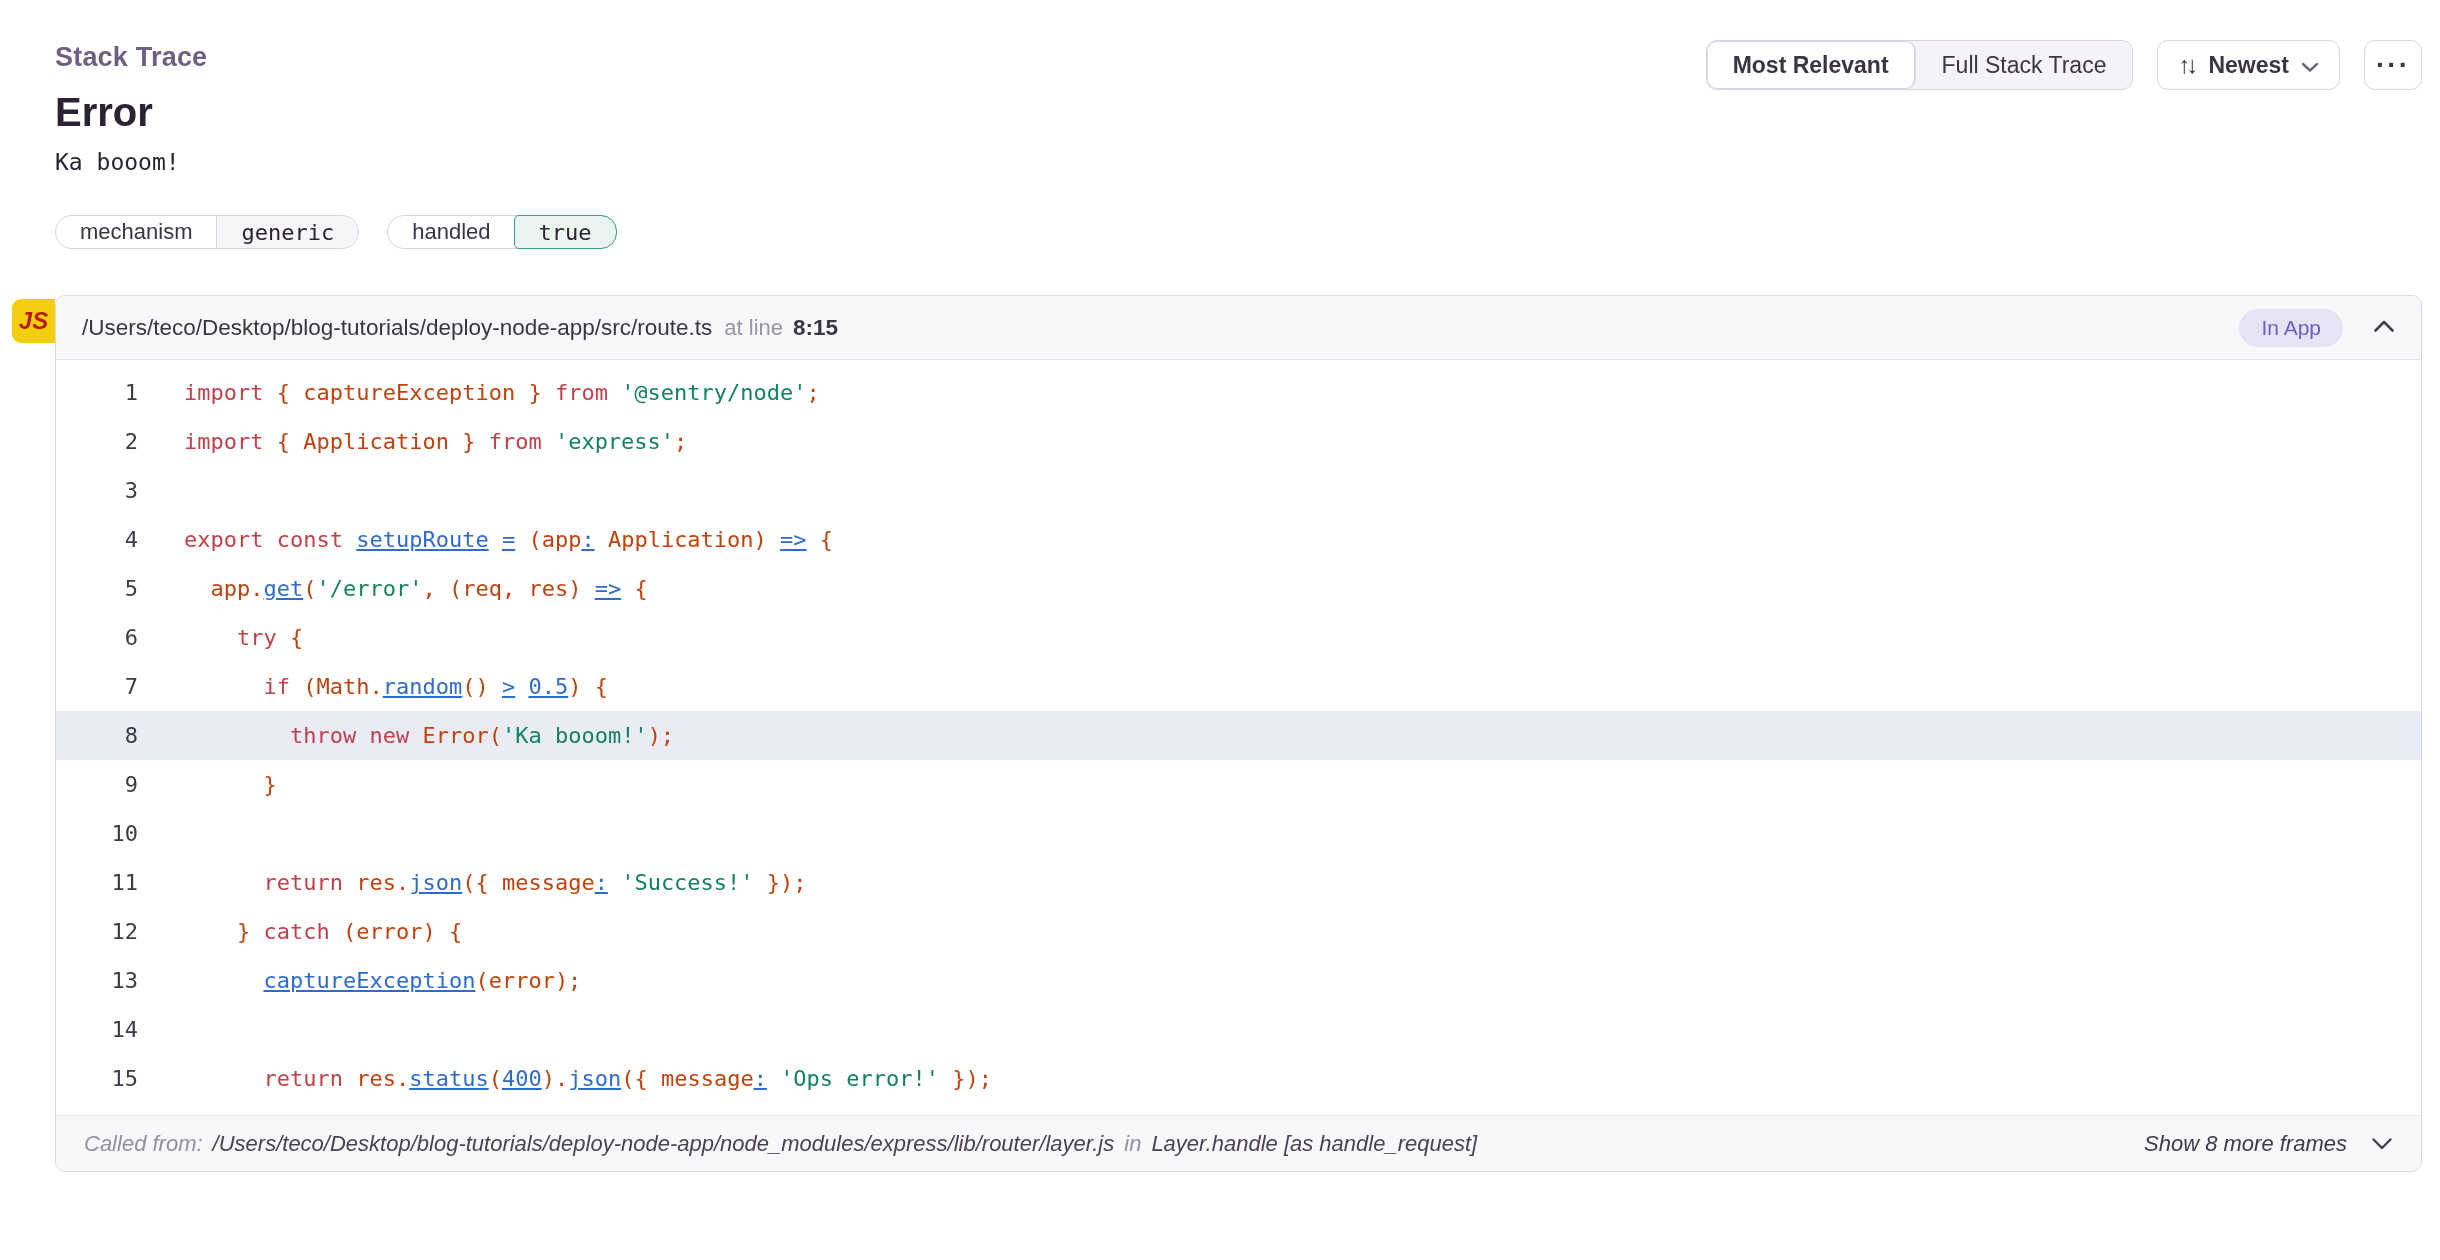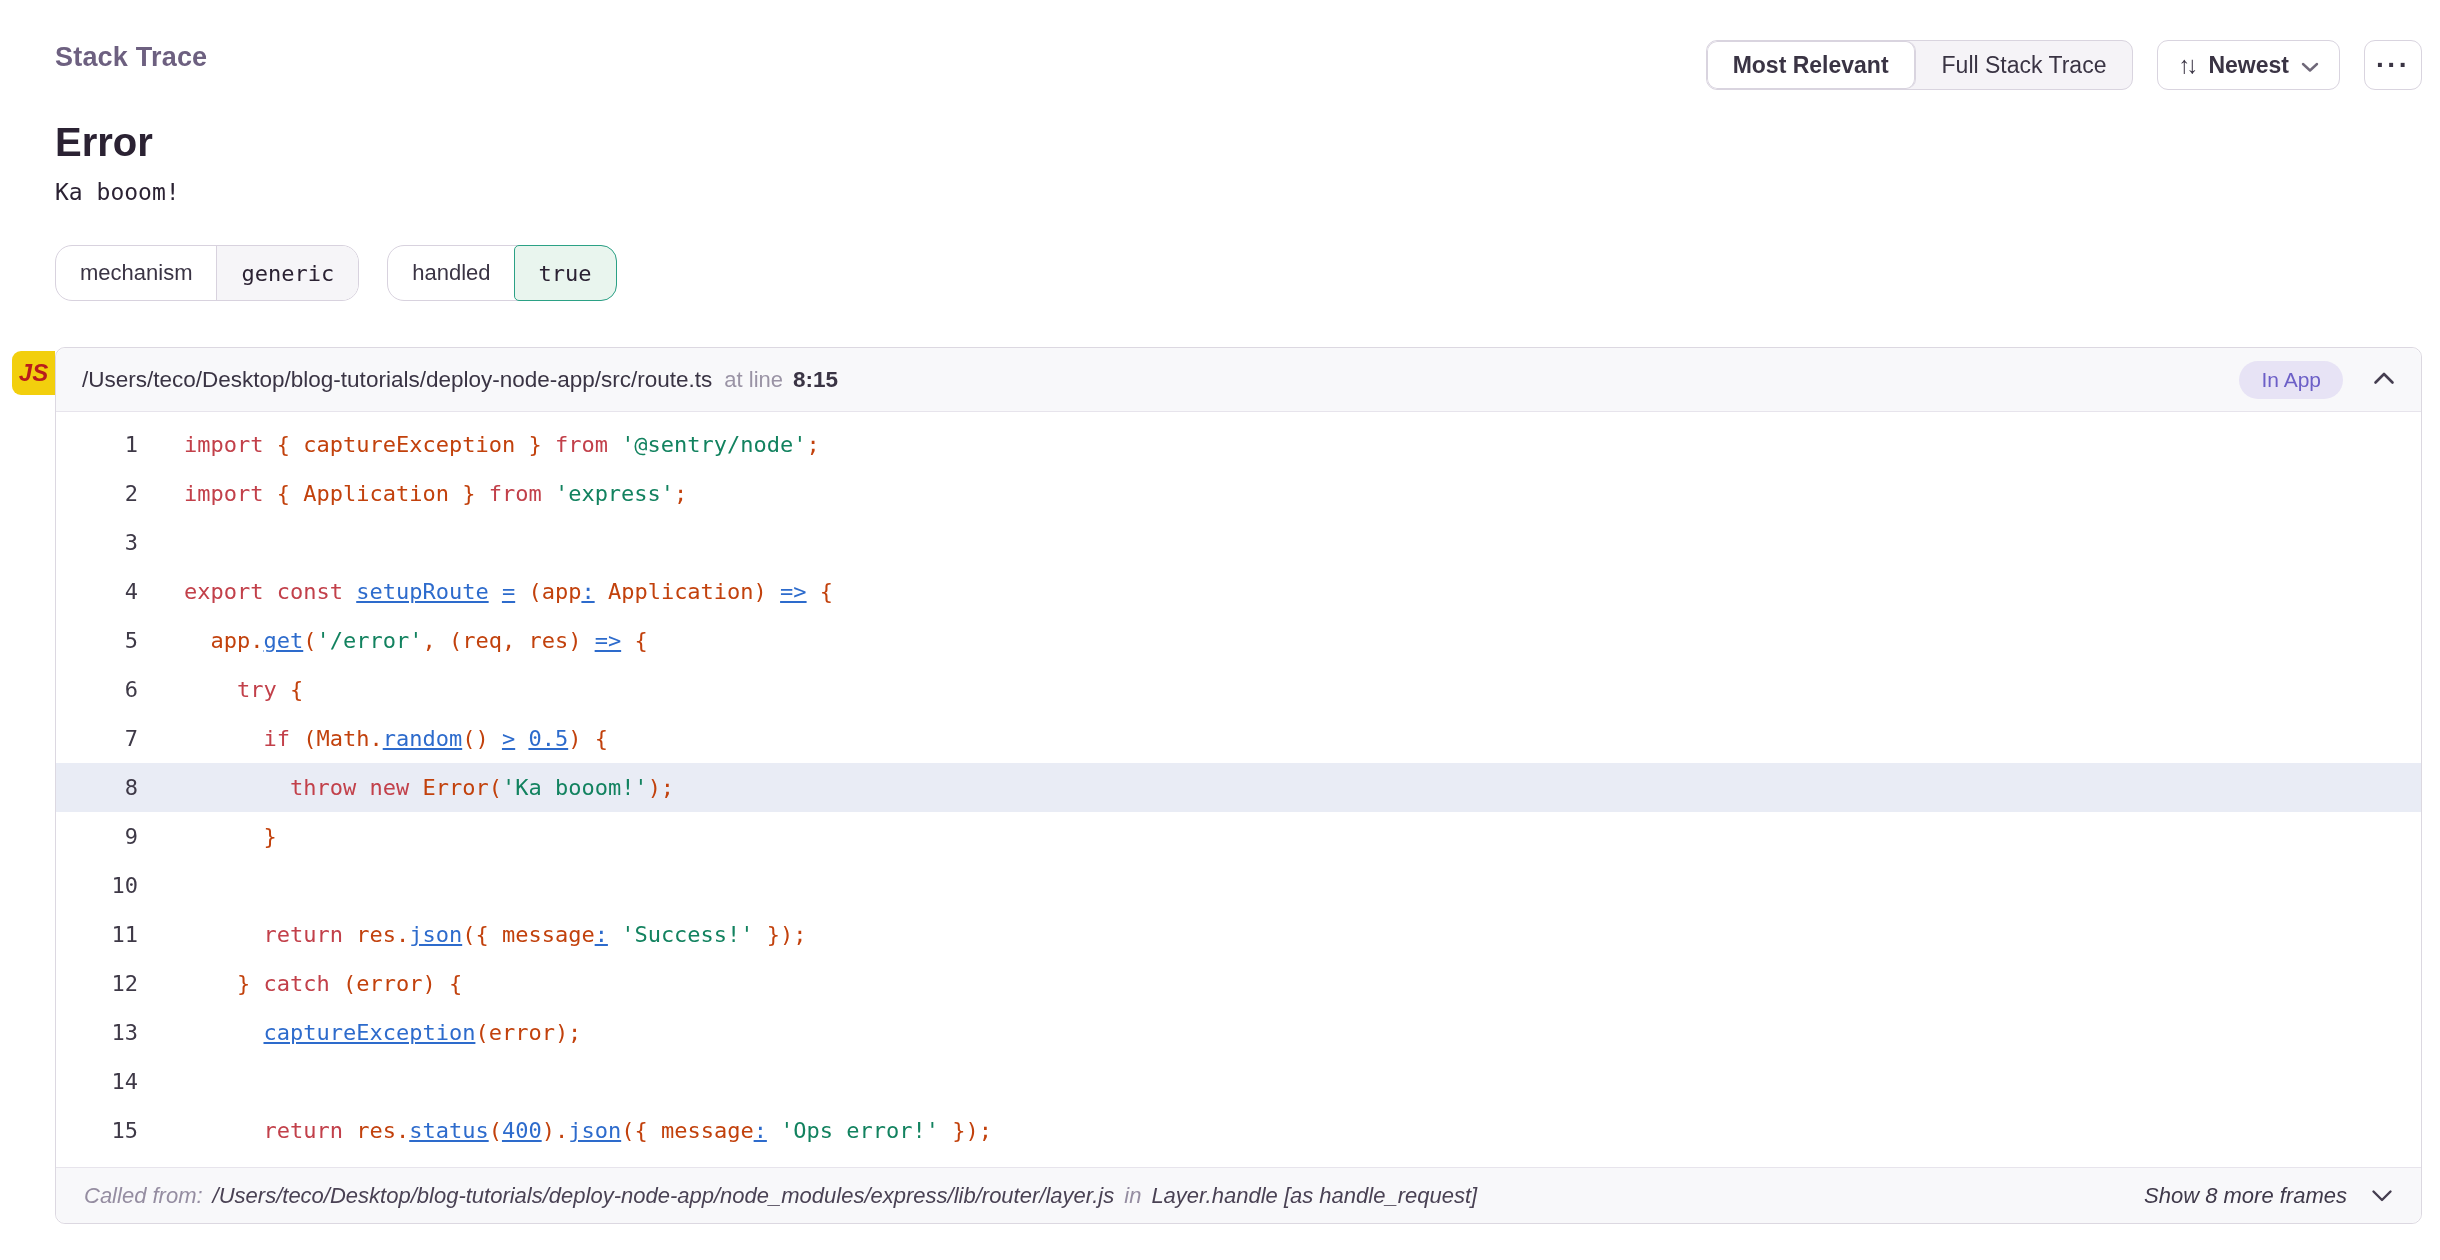--- a/index.html
+++ b/index.html
@@ -19,26 +19,26 @@
     border-radius:10px; box-shadow:0 0 0 1px #d9d4df inset; }
   .btn { display:flex; align-items:center; gap:12px; height:50px; border:1px solid #d9d4df;
     border-radius:11px; background:#fff; padding:0 20px; font-size:23px; font-weight:700;
     color:#3a3444; cursor:pointer; }
   .sort-glyph { font-size:24px; font-weight:400; letter-spacing:-4px; color:#3a3444; margin-right:2px; }
   .chev { display:inline-block; }
   .btn-dots { width:58px; justify-content:center; padding:0; font-size:28px; font-weight:700;
     letter-spacing:2px; line-height:0; color:#3a3444; }
 
   
-  .error-title { font-size:40px; font-weight:700; color:#2b2233; margin-top:30px; }
+  .error-title { font-size:40px; font-weight:700; color:#2b2233; }
   .error-message { font-family:"DejaVu Sans Mono", monospace; font-size:23px; margin-top:14px; color:#2b2233; }
 
   
   .tags { display:flex; gap:28px; margin-top:40px; }
-  .tag { display:flex; align-items:stretch; height:56px; border:1px solid #d8d2de; border-radius:17px;
+  .tag { display:flex; align-items:stretch; height:34px; border:1px solid #d8d2de; border-radius:17px;
     background:#fff; cursor:pointer; }
   .tag-key { display:flex; align-items:center; padding:0 24px; font-size:22px; color:#3a3444; }
   .tag-val { display:flex; align-items:center; padding:0 24px; font-size:22px; color:#2b2233;
     font-family:"DejaVu Sans Mono", monospace; background:#f6f5f8;
     border-left:1px solid #d8d2de; border-radius:0 16px 16px 0; }
   .tag-val.ok { background:#e9f5ee; border:1px solid #2ba185; border-radius:5px 16px 16px 5px;
     margin:-1px; }
 
   
   .frame-wrap { position:relative; margin:46px 0 0 0; }

